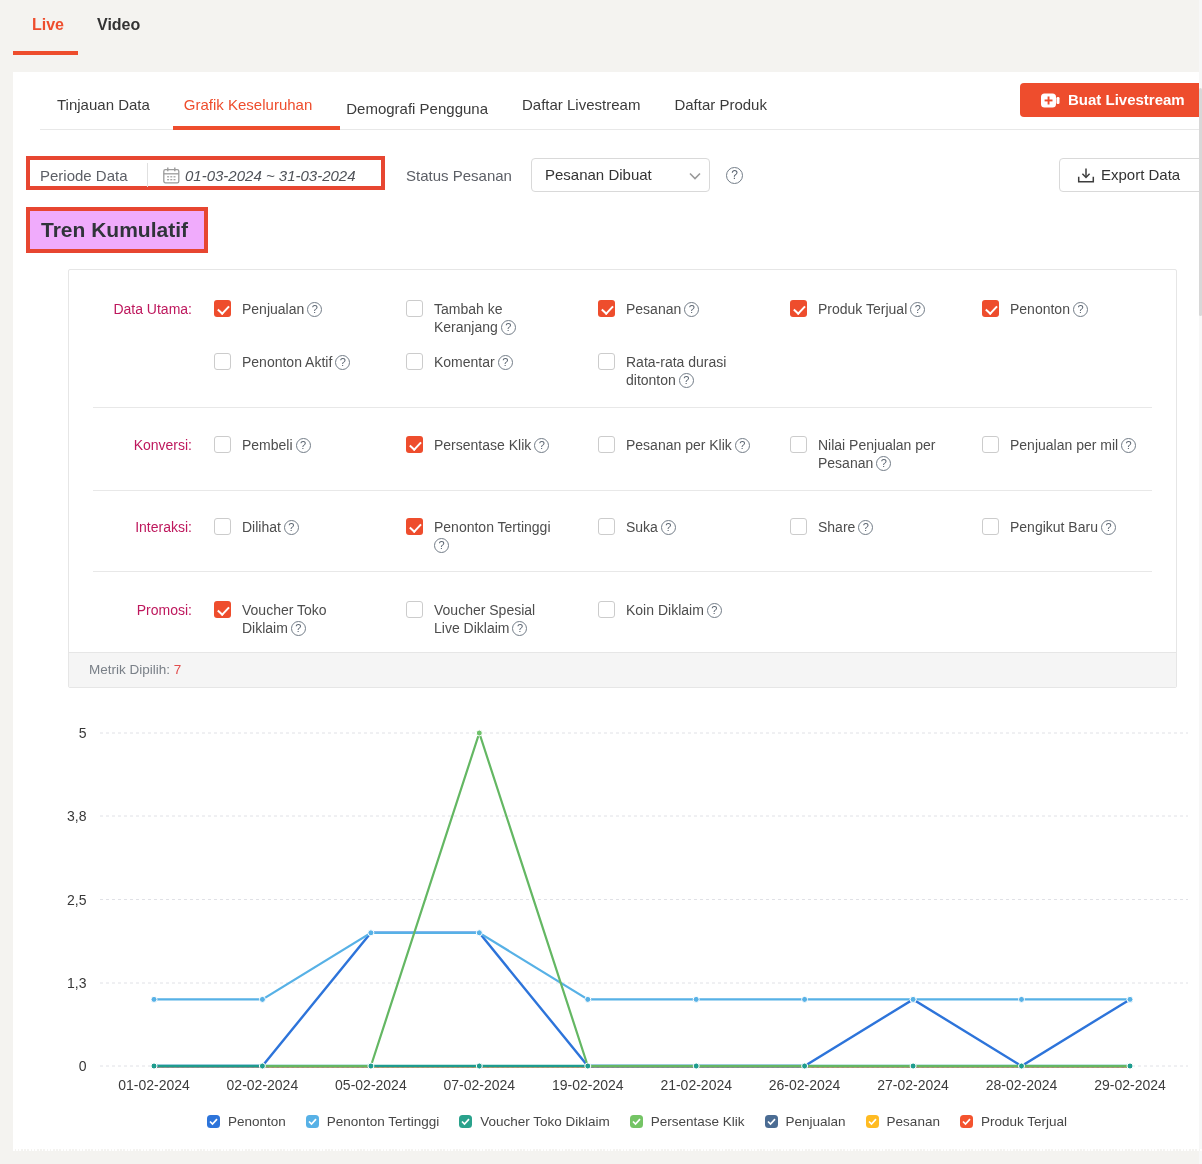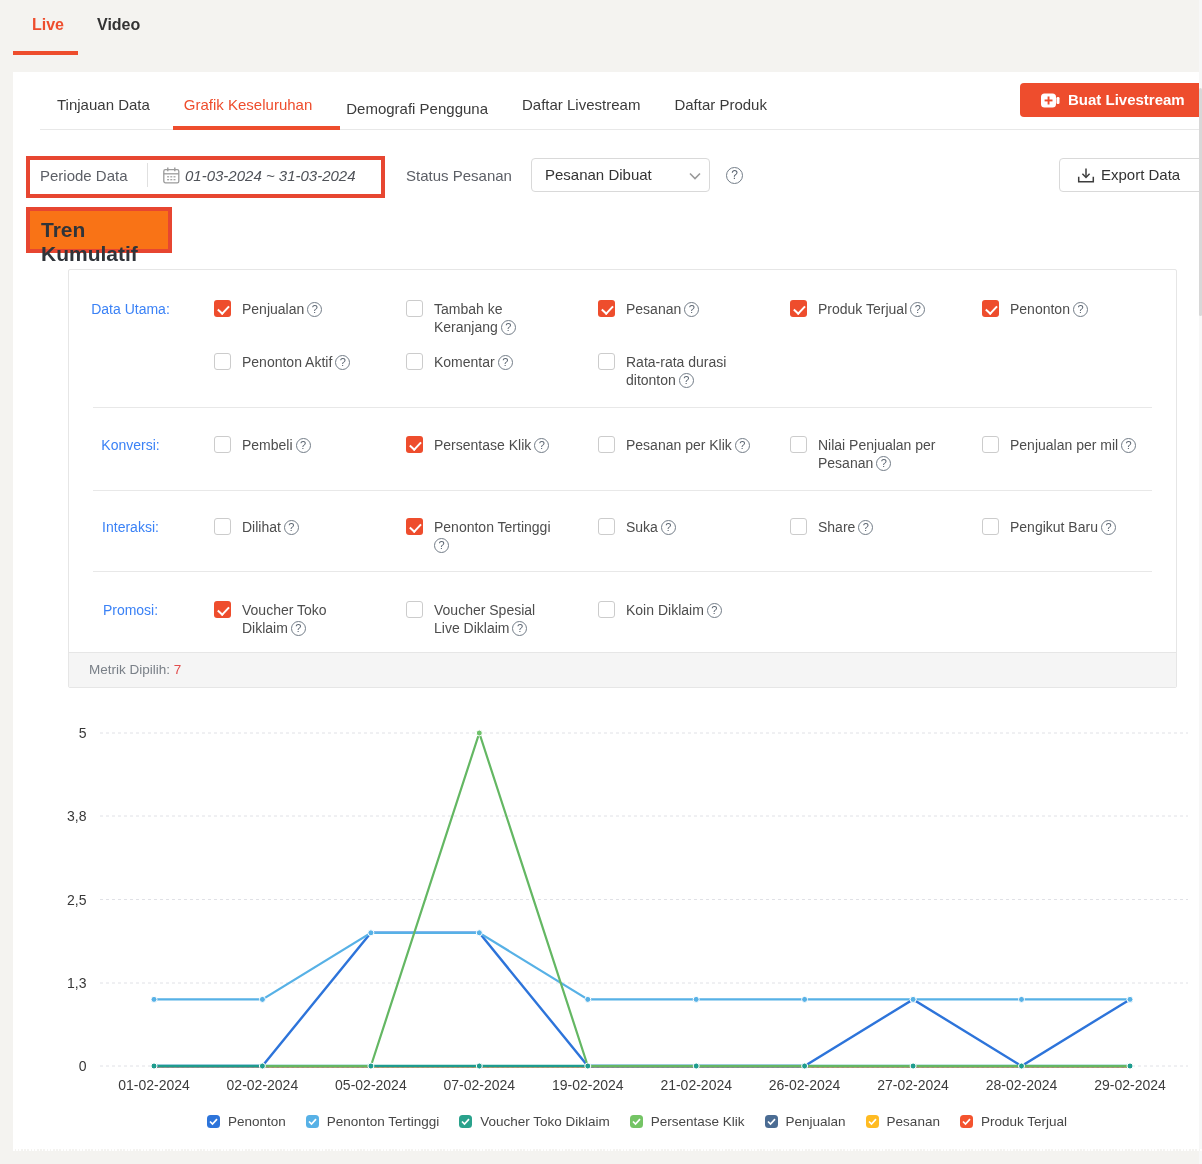--- a/index.html
+++ b/index.html
@@ -9,21 +9,21 @@
 .card{position:absolute;left:13px;top:72px;width:1189px;height:1077px;background:#fff;overflow:hidden}
 .toptab{position:absolute;font-size:16px;font-weight:bold}
 .tabtxt{font-size:15px;color:#3b3b3b;font-weight:normal}
 .qm{display:inline-block;width:15px;height:15px;border:1px solid #737d88;border-radius:50%;color:#5a6470;font-size:11px;line-height:13px;text-align:center;vertical-align:1px;margin-left:3px;font-weight:normal}
 .cb{display:inline-block;width:17px;height:17px;border-radius:3px;vertical-align:top;position:relative}
 .cb.on::after{content:"";position:absolute;left:5.7px;top:2.6px;width:4.6px;height:9px;border:solid #fff;border-width:0 2.1px 2.1px 0;transform:rotate(43deg)}
 .cb.off{background:#fff;border:1px solid #ccc}
 .cb.on{background:#ee4d2d}
 .cell{position:absolute;font-size:14px;color:#4d4d4d;line-height:18px}
 .cell .txt{position:absolute;left:28px;top:0;white-space:nowrap}
-.rowlabel{position:absolute;font-size:14px;color:#3b82f6;text-align:center;width:123px;left:0}
+.rowlabel{position:absolute;font-size:14px;color:#be185d;text-align:right;width:123px;left:0}
 .divider{position:absolute;left:24px;right:24px;height:1px;background:#e8e8e8}
 .leg{display:flex;align-items:center;gap:8px;font-size:13.5px;color:#474747;white-space:nowrap}
 </style>
 </head>
 <body>
 
 <div class="toptab" style="left:32px;top:16px;color:#ee4d2d;">Live</div>
 <div class="toptab" style="left:97px;top:16px;color:#333;">Video</div>
 <div class="abs" style="left:13px;top:51px;width:65px;height:4px;background:#ee4d2d"></div>
 
@@ -42,21 +42,21 @@
   <div class="abs" style="left:1007px;top:11px;width:200px;height:34px;background:#ee4d2d;border-radius:4px;color:#fff;font-weight:bold;font-size:15px;line-height:34px;">
     <svg width="20" height="16" viewBox="0 0 20 16" style="position:absolute;left:21px;top:10px">
       <rect x="0" y="0.5" width="15" height="14" rx="3.5" fill="#fff"></rect>
       <rect x="15.5" y="4" width="3" height="7" rx="1.2" fill="#fff"></rect>
       <rect x="6.6" y="3.5" width="1.9" height="8" fill="#ee4d2d"></rect>
       <rect x="3.6" y="6.5" width="7.9" height="1.9" fill="#ee4d2d"></rect>
     </svg>
     <span style="position:absolute;left:48px">Buat Livestream</span>
   </div>
 
-  <div class="abs" style="left:13px;top:84px;width:359px;height:42px;border:4px solid #e74631;background:#fff">
+  <div class="abs" style="left:13px;top:84px;width:359px;height:34px;border:4px solid #e74631;background:#fff">
     <span style="position:absolute;left:10px;top:7px;font-size:15px;color:#5c5f66">Periode Data</span>
     <div style="position:absolute;left:117px;top:3px;width:1px;height:24px;background:#e0e0e0"></div>
     <svg width="17" height="17" viewBox="0 0 17 17" style="position:absolute;left:133px;top:7px">
       <rect x="0.8" y="2.6" width="15" height="13.2" rx="1.6" fill="none" stroke="#9b9b9b" stroke-width="1.3"></rect>
       <line x1="0.8" y1="6.8" x2="15.8" y2="6.8" stroke="#9b9b9b" stroke-width="1.3"></line>
       <line x1="4.8" y1="0.6" x2="4.8" y2="4.2" stroke="#9b9b9b" stroke-width="1.4"></line>
       <line x1="11.8" y1="0.6" x2="11.8" y2="4.2" stroke="#9b9b9b" stroke-width="1.4"></line>
       <g stroke="#9b9b9b" stroke-width="1.2">
         <line x1="4.1" y1="9.8" x2="6.1" y2="9.8"></line>
           <line x1="7.3" y1="9.8" x2="9.3" y2="9.8"></line>
@@ -80,21 +80,21 @@
 
   <div class="abs" style="left:1046px;top:86px;width:160px;height:34px;border:1px solid #d9d9d9;border-radius:4px;background:#fff">
     <svg width="18" height="17" viewBox="0 0 18 17" style="position:absolute;left:17px;top:9px">
       <path d="M9 0.5 L9 9" stroke="#3d3d3d" stroke-width="1.5" fill="none"></path>
       <path d="M5.4 5.8 L9 9.5 L12.6 5.8" stroke="#3d3d3d" stroke-width="1.5" fill="none"></path>
       <path d="M1.7 8.8 L1.7 13.8 L16.3 13.8 L16.3 8.8" stroke="#3d3d3d" stroke-width="1.5" fill="none"></path>
     </svg>
     <span style="position:absolute;left:41px;top:7px;font-size:15px;color:#333">Export Data</span>
   </div>
 
-  <div class="abs" style="left:13px;top:135px;width:146px;height:46px;border:4px solid #e74631;background:#f97316">
+  <div class="abs" style="left:13px;top:135px;width:182px;height:46px;border:4px solid #e74631;background:#f0abfc">
     <span style="position:absolute;left:11px;top:7px;font-size:21px;font-weight:bold;color:#30343a">Tren Kumulatif</span>
   </div>
 
   <div class="abs" style="left:55px;top:197px;width:1109px;height:419px;border:1px solid #e6e6e6;border-radius:2px;background:#fff">
     <div class="rowlabel" style="top:31px">Data Utama:</div>
     <div class="rowlabel" style="top:167px">Konversi:</div>
     <div class="rowlabel" style="top:249px">Interaksi:</div>
     <div class="rowlabel" style="top:332px">Promosi:</div>
 
     <div class="cell" style="left:145px;top:30px"><span class="cb on"></span><span class="txt">Penjualan<span class="qm">?</span></span></div>

